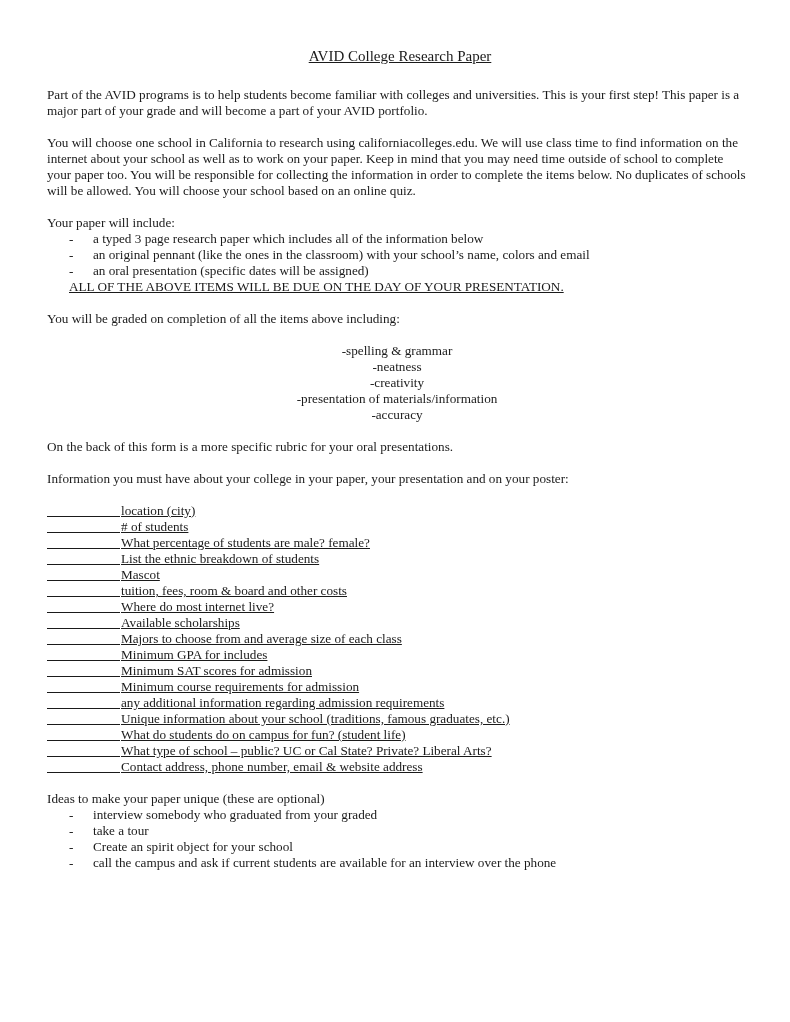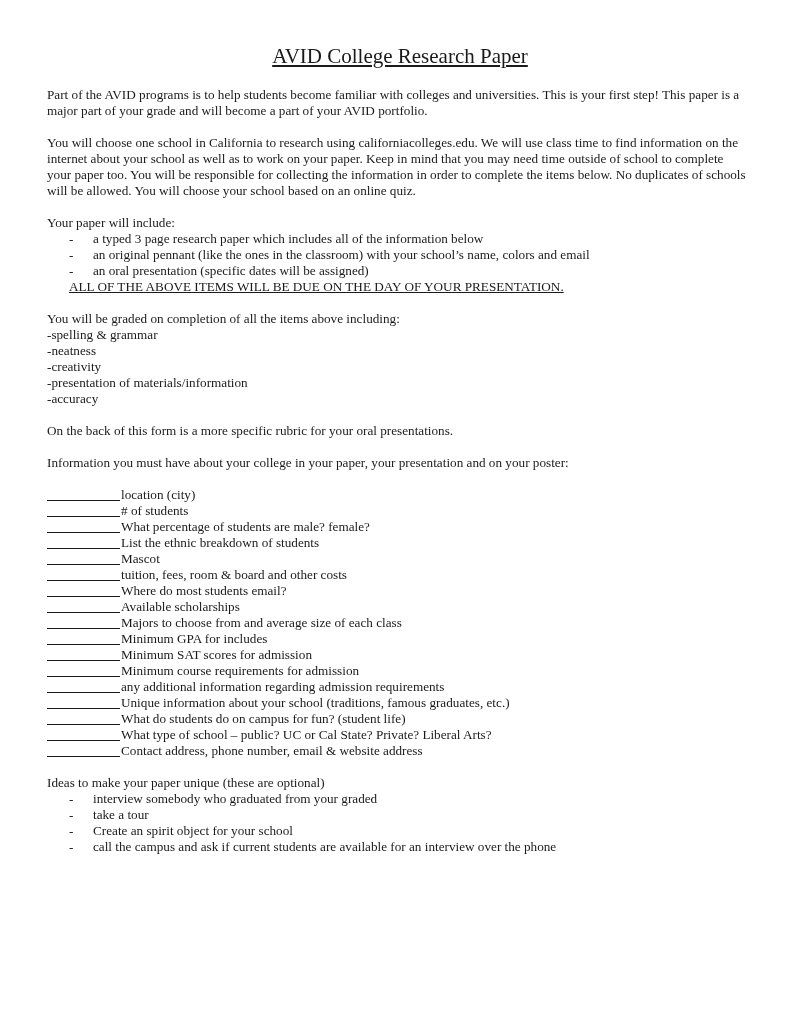--- a/index.html
+++ b/index.html
@@ -3,31 +3,31 @@
   <meta charset="utf-8">
   <style>
     html, body { margin: 0; padding: 0; background: #ffffff; }
     body {
       width: 790px; height: 1022px; overflow: hidden; position: relative;
       font-family: "Liberation Serif", "DejaVu Serif", serif;
       color: #1a1a1a; font-size: 13.2px; line-height: 16px;
     }
     .page { position: absolute; left: 47px; top: 46px; width: 700px; }
     .title {
-      text-align: center; font-size: 21px; text-decoration: underline;
+      text-align: center; font-size: 15px; text-decoration: underline;
       margin: 0 0 21px 0; line-height: 20px; padding-left: 6px;
     }
     p { margin: 0; }
     .para { margin-bottom: 16px; font-family: Liberation Serif, serif; }
     .bullets { list-style: none; margin: 0; padding: 0; }
     .bullets li { position: relative; padding-left: 46px; }
     .bullets li .dash { position: absolute; left: 22px; }
     .caps { padding-left: 22px; text-decoration: underline; }
-    .grade-list { margin: 0; padding: 0; list-style: none; }
-    .blank-row { display: flex; white-space: nowrap; }
+    .grade-list { margin: 16px; padding: 0; list-style: none; text-align: center; }
+    .blank-row { display: flex; white-space: nowrap; text-decoration: underline; }
     .blank-line {
       display: inline-block; width: 73px; border-bottom: 1px solid #1a1a1a;
       height: 13px; margin-right: 1px;
     }
     .block { margin-bottom: 16px; }
   </style>
 </head>
 <body>
 
 <div class="page">
@@ -80,21 +80,21 @@
     <div class="blank-row">
         <span class="blank-line"></span>
         <span>Mascot</span>
       </div>
     <div class="blank-row">
         <span class="blank-line"></span>
         <span>tuition, fees, room &amp; board and other costs</span>
       </div>
     <div class="blank-row">
         <span class="blank-line"></span>
-        <span>Where do most students email?</span>
+        <span>Where do most internet live?</span>
       </div>
     <div class="blank-row">
         <span class="blank-line"></span>
         <span>Available scholarships</span>
       </div>
     <div class="blank-row">
         <span class="blank-line"></span>
         <span>Majors to choose from and average size of each class</span>
       </div>
     <div class="blank-row">

